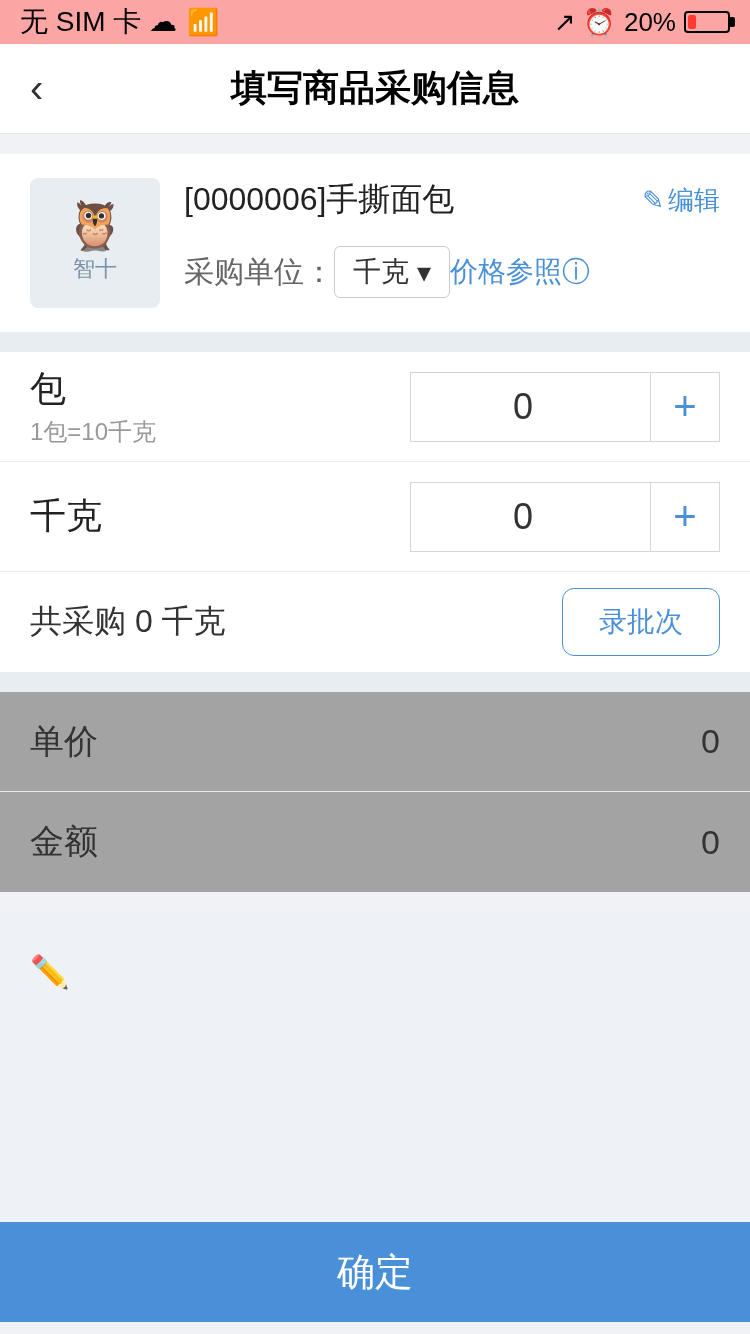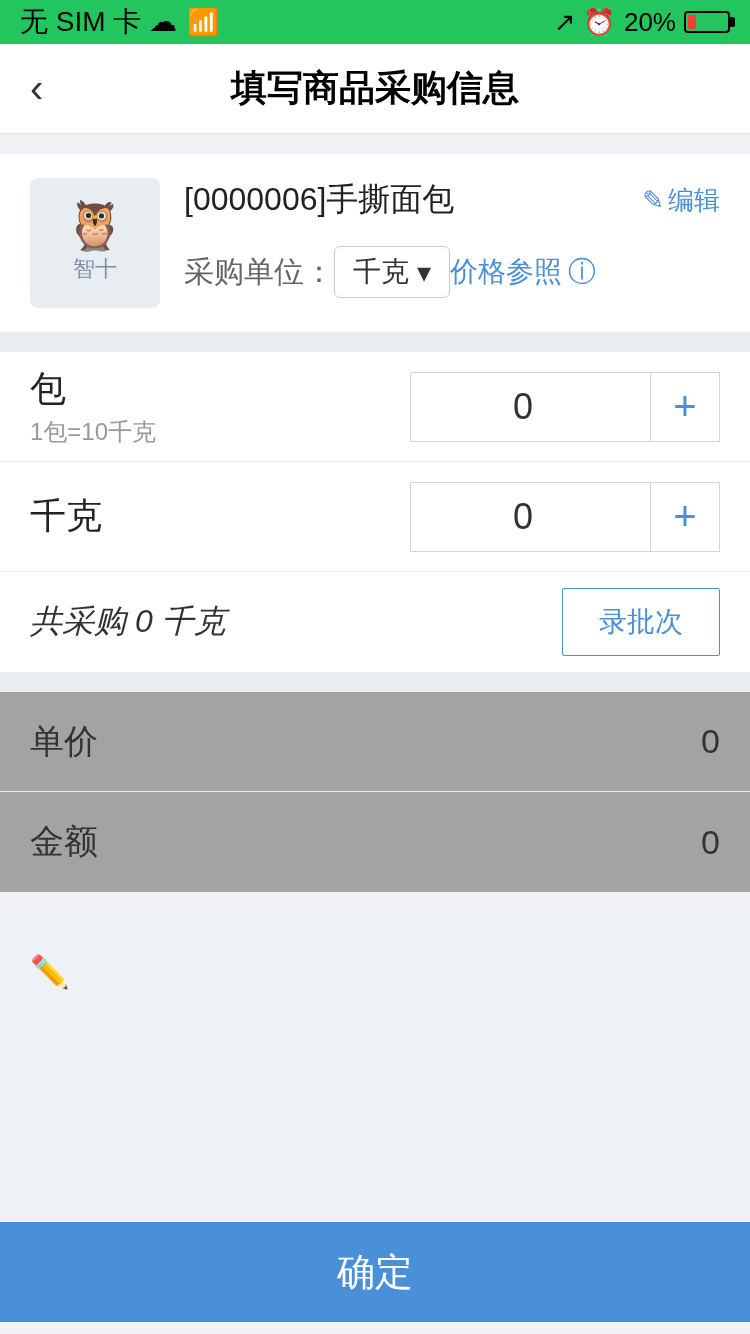--- a/index.html
+++ b/index.html
@@ -9,21 +9,21 @@
       min-height: 1334px;
       font-family: -apple-system, "PingFang SC", "Microsoft YaHei", sans-serif;
       background: #f0f2f5;
       font-size: 32px;
     }
 
     
     .status-bar {
       width: 750px;
       height: 44px;
-      background: #22c55e;
+      background: #fca5a5;
       display: flex;
       justify-content: space-between;
       padding: 0 20px;
       font-size: 28px;
       color: #000;
     }
     .status-left { display: flex; align-items: center; gap: 10px; }
     .status-center { font-weight: 600; font-size: 30px; }
     .status-right { display: flex; align-items: center; gap: 8px; font-size: 26px; }
     .battery-icon {
@@ -146,21 +146,20 @@
       color: #333;
       background: #fff;
       gap: 8px;
       cursor: pointer;
     }
     .price-ref {
       font-size: 28px;
       color: #4a90d9;
       display: flex;
       align-items: center;
-      gap: 6px;
       cursor: pointer;
     }
 
     
     .section-divider {
       height: 20px;
       background: #e8edf2;
     }
 
     
@@ -224,25 +223,24 @@
       display: flex;
       align-items: center;
       justify-content: space-between;
       padding: 0 30px;
       height: 100px;
       background: #fff;
     }
     .summary-text {
       font-size: 32px;
       color: #333;
-      font-style: italic;
     }
     .batch-btn {
       border: 1px solid #4a90d9;
-      border-radius: 2px;
+      border-radius: 12px;
       padding: 14px 36px;
       font-size: 28px;
       color: #4a90d9;
       background: #fff;
       cursor: pointer;
     }
 
     
     .info-section {
       background: #a3a3a3;

